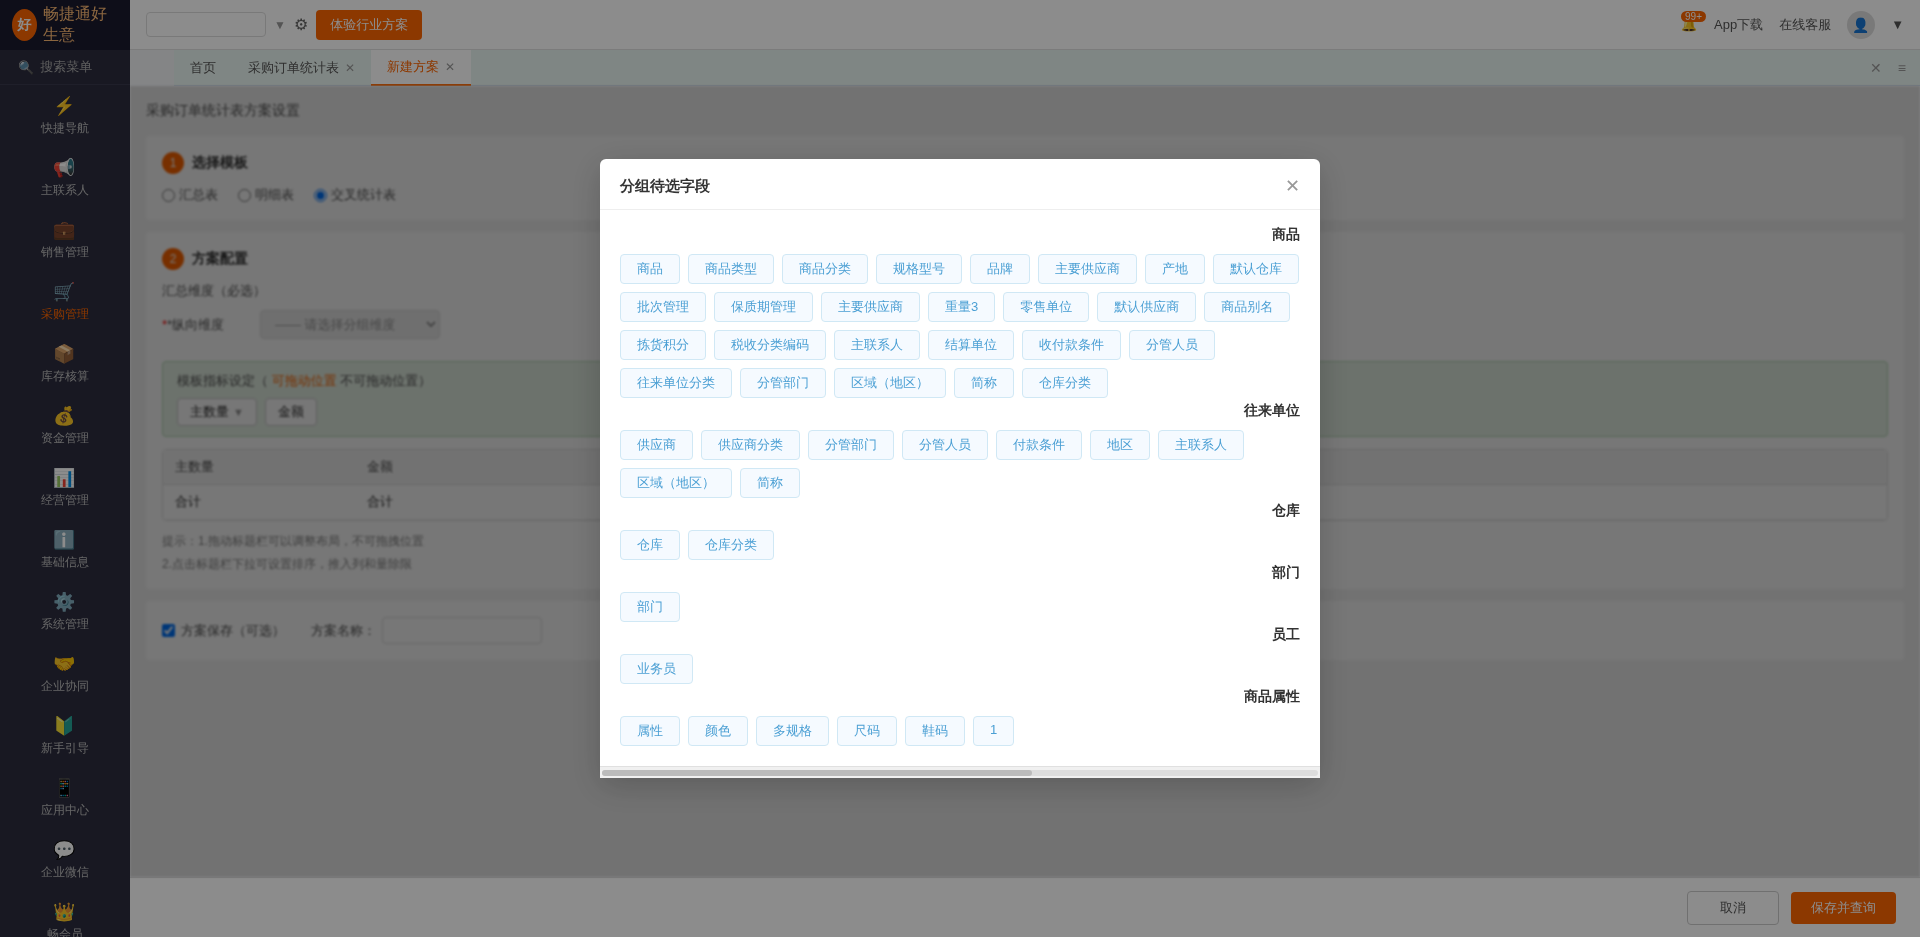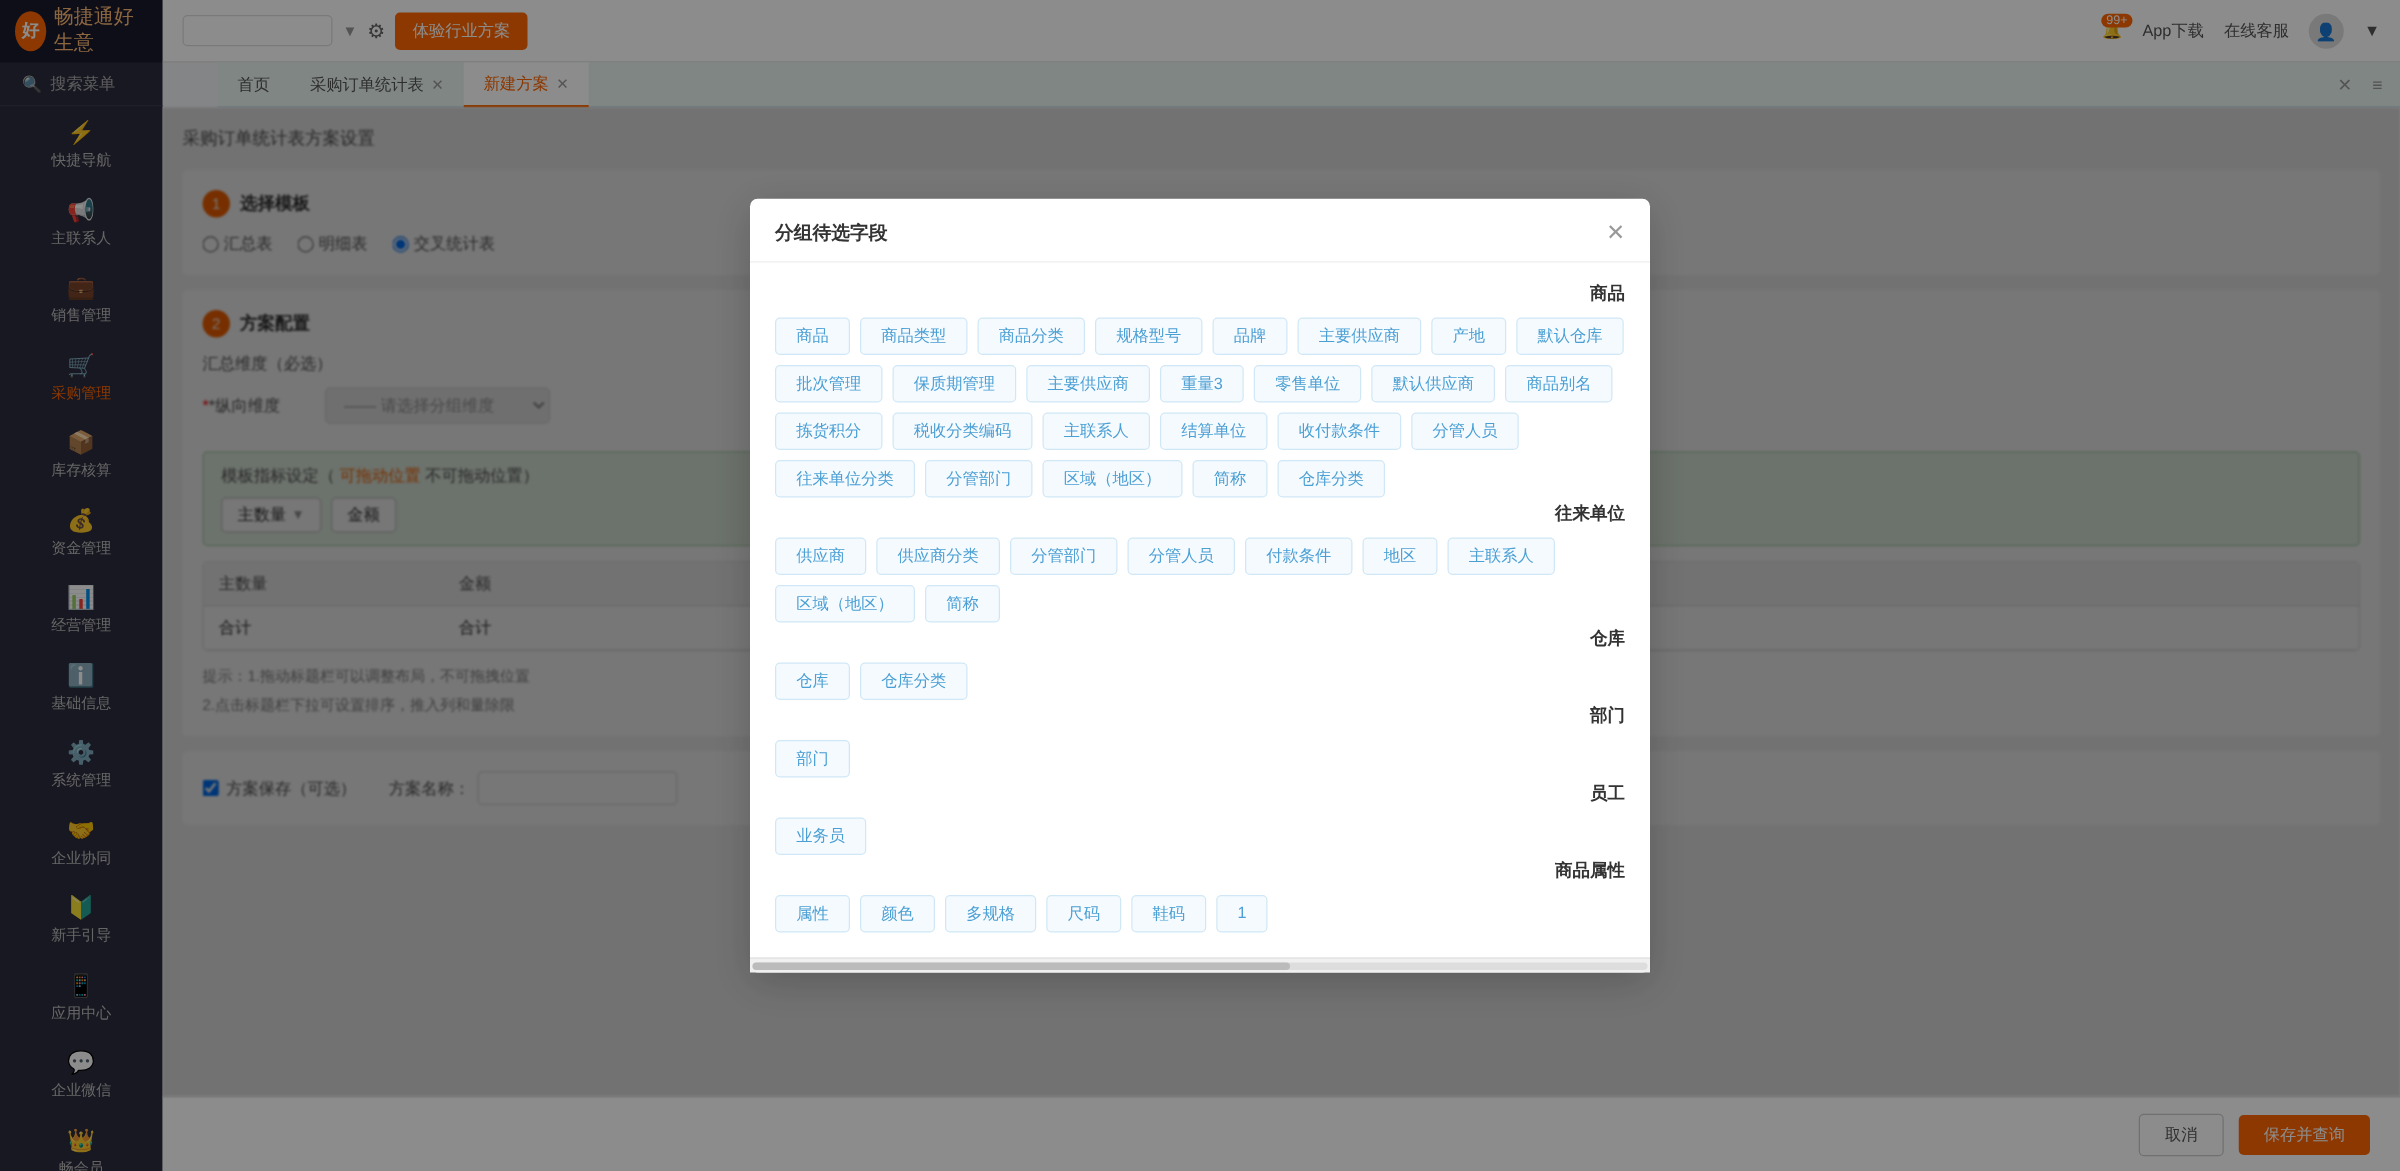--- a/index.html
+++ b/index.html
@@ -46,21 +46,21 @@
     
     .step-section { background: #fff; border-radius: 4px; padding: 16px; margin-bottom: 12px; }
     .step-header { display: flex; align-items: center; margin-bottom: 12px; }
     .step-badge { background: #f60; color: white; border-radius: 50%; width: 22px; height: 22px; display: flex; align-items: center; justify-content: center; font-size: 12px; margin-right: 8px; }
     .step-title { font-size: 14px; font-weight: bold; color: #333; }
     .radio-group { display: flex; gap: 20px; align-items: center; font-size: 13px; color: #555; }
     .radio-item { display: flex; align-items: center; gap: 4px; cursor: pointer; }
 
     
     .bottom-bar { height: 60px; background: #fff; border-top: 1px solid #e0e0e0; display: flex; align-items: center; justify-content: flex-end; padding: 0 24px; gap: 12px; }
-    .btn-default { background: #fff; color: #555; border: 1px solid #ccc; border-radius: 4px; padding: 7px 20px; font-size: 13px; cursor: pointer; }
+    .btn-default { background: #fff; color: #555; border: 1px solid #ccc; border-radius: 4px; padding: 7px 32px; font-size: 13px; cursor: pointer; }
     .btn-primary { background: #f60; color: white; border: none; border-radius: 4px; padding: 7px 20px; font-size: 13px; cursor: pointer; }
 
     
     .overlay { position: fixed; inset: 0; background: rgba(0,0,0,0.45); z-index: 100; display: flex; align-items: center; justify-content: center; text-align: right; }
 
     
     .modal { background: #fff; border-radius: 6px; width: 720px; max-height: 620px; display: flex; flex-direction: column; z-index: 101; box-shadow: 0 8px 32px rgba(0,0,0,0.2); }
     .modal-header { display: flex; align-items: center; justify-content: space-between; padding: 16px 20px 12px; border-bottom: 1px solid #eee; }
     .modal-title { font-size: 15px; font-weight: bold; color: #333; }
     .modal-close { font-size: 18px; color: #999; cursor: pointer; }

